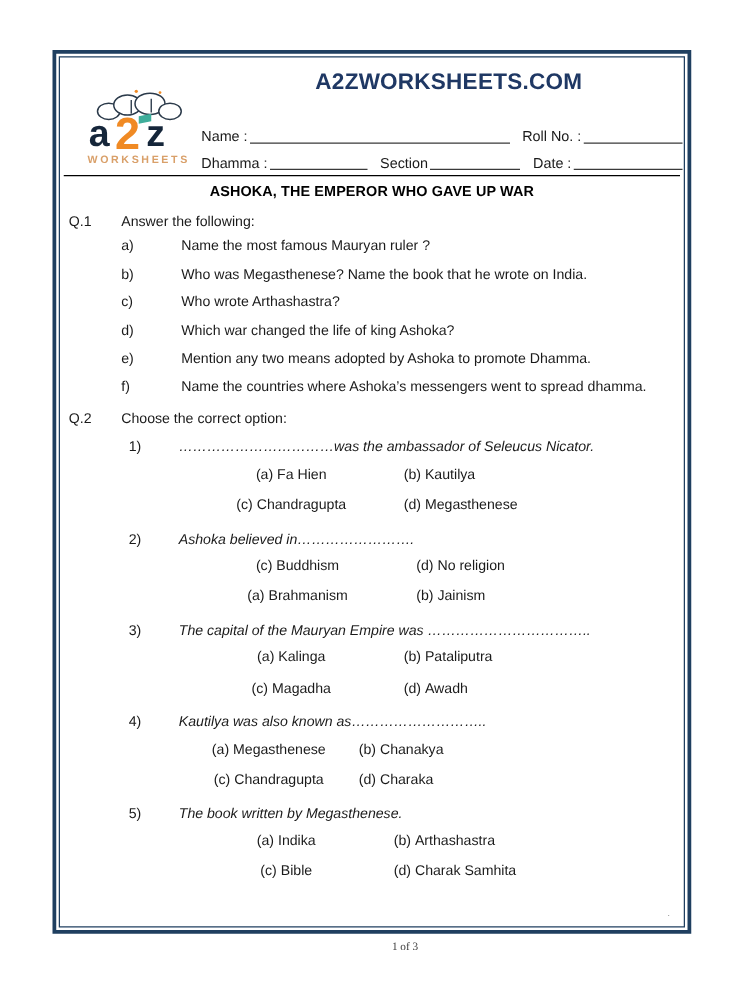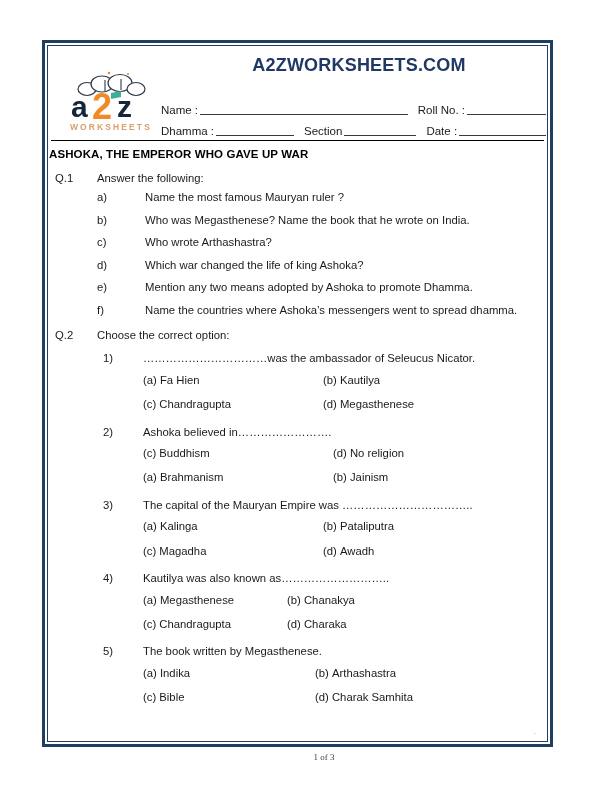--- a/index.html
+++ b/index.html
@@ -103,21 +103,21 @@
   .w-date   { width: 92px; }
   .field-sep { width: 10px; }
 
   .header-divider {
     border-top: 1.4px solid #000000;
     margin: 1px 2px 0 2px;
   }
 
   
   .ws-title {
-    text-align: left;
+    text-align: center;
     font-size: 11.5px;
     font-weight: bold;
     color: #000;
     padding: 7px 0 2px 0;
     letter-spacing: 0.1px;
   }
 
   
   .content {
     padding: 2px 10px 0 6px;
@@ -144,27 +144,28 @@
 
   
   .mcq-item { padding-top: 5px; }
   .mcq-stem {
     display: flex;
     align-items: baseline;
     padding: 4px 0 3px 0;
   }
   .mcq-num { width: 40px; flex: 0 0 40px; padding-left: 48px; }
   .mcq-num-inner { display:inline-block; width: 40px; }
-  .mcq-text { flex: 1 1 auto; }
+  .mcq-text { flex: 1 1 auto; font-style: italic; }
 
   .opt-row {
     display: flex;
     align-items: baseline;
     padding: 6px 0 6px 0;
     padding-left: 88px;
+    text-align: center;
   }
   .opt-a { flex: 0 0 auto; }
   .opt-b { flex: 0 0 auto; }
 
   
   .cols-180 .opt-a { width: 180px; }
   .cols-190 .opt-a { width: 190px; }
   .cols-144 .opt-a { width: 144px; }
   .cols-172 .opt-a { width: 172px; }
 

